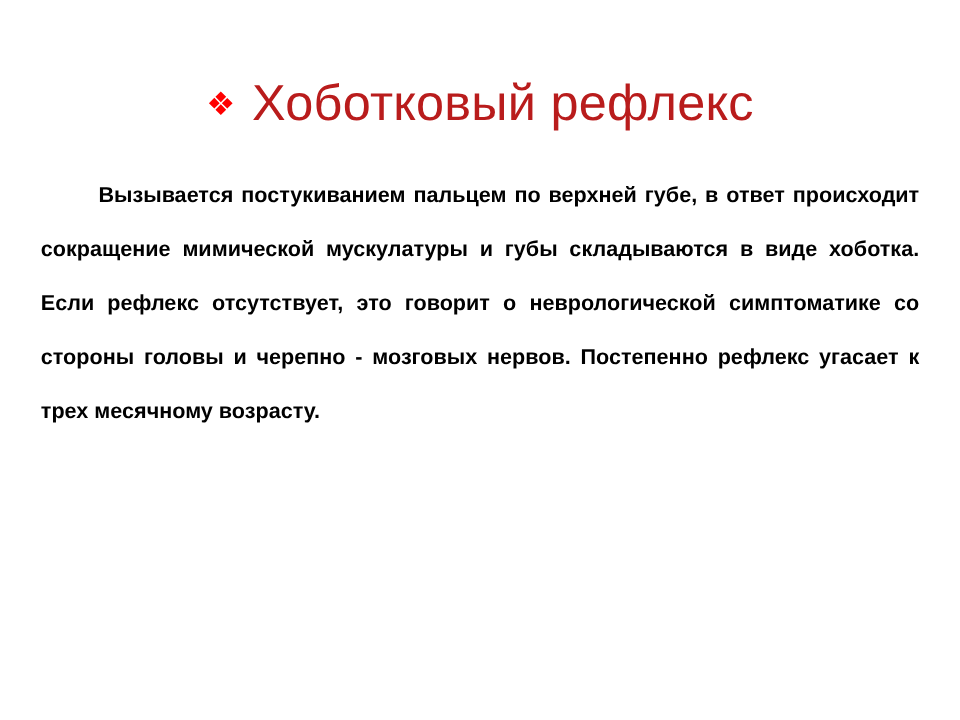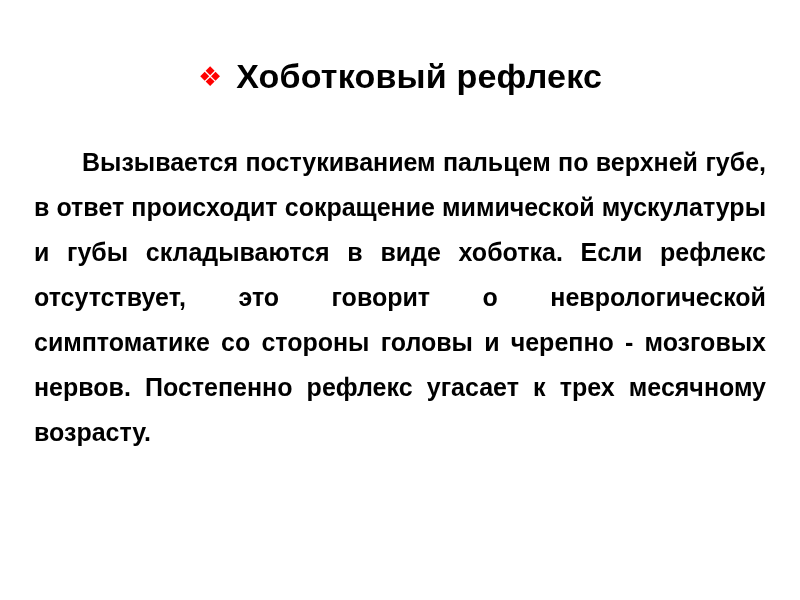--- a/index.html
+++ b/index.html
@@ -30,38 +30,38 @@
   }
   .bullet-marker {
     color: #FF0000;
     font-size: 27px;
     line-height: 1;
     margin-right: 14px;
     position: relative;
     top: 1px;
   }
   .slide-title {
-    color: #000000;
+    color: #b91c1c;
     font-family: "Liberation Sans", sans-serif;
-    font-weight: bold;
-    font-size: 34px;
+    font-weight: normal;
+    font-size: 42px;
     letter-spacing: 0.2px;
     white-space: nowrap;
   }
   .body-block {
     position: absolute;
     left: 34px;
     top: 140px;
     width: 732px;
   }
   .body-text {
     color: #000000;
     font-family: "Liberation Sans", sans-serif;
     font-weight: bold;
-    font-size: 25px;
+    font-size: 18px;
     line-height: 45px;
     text-align: justify;
     text-align-last: left;
     text-indent: 48px;
     word-spacing: 0px;
     margin: 0;
   }
 </style>
 </head>
 <body>

